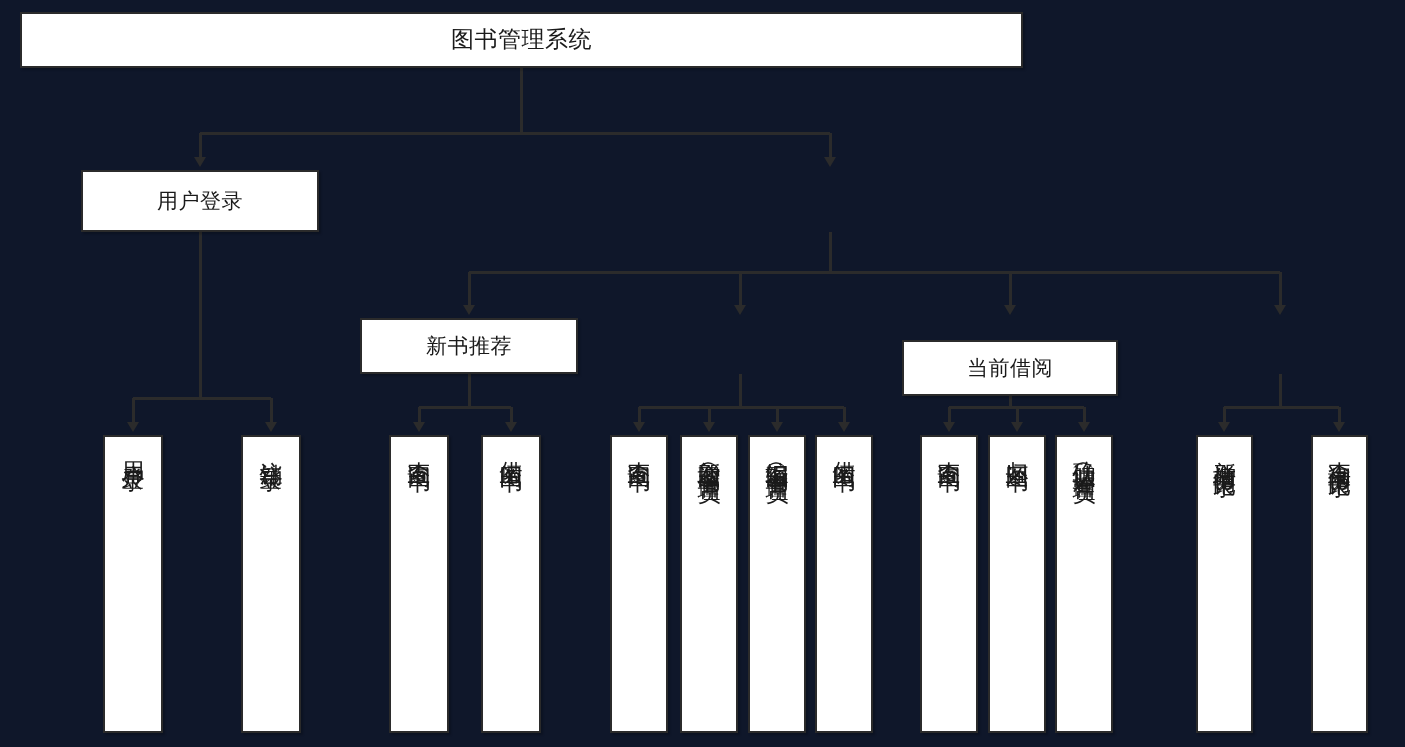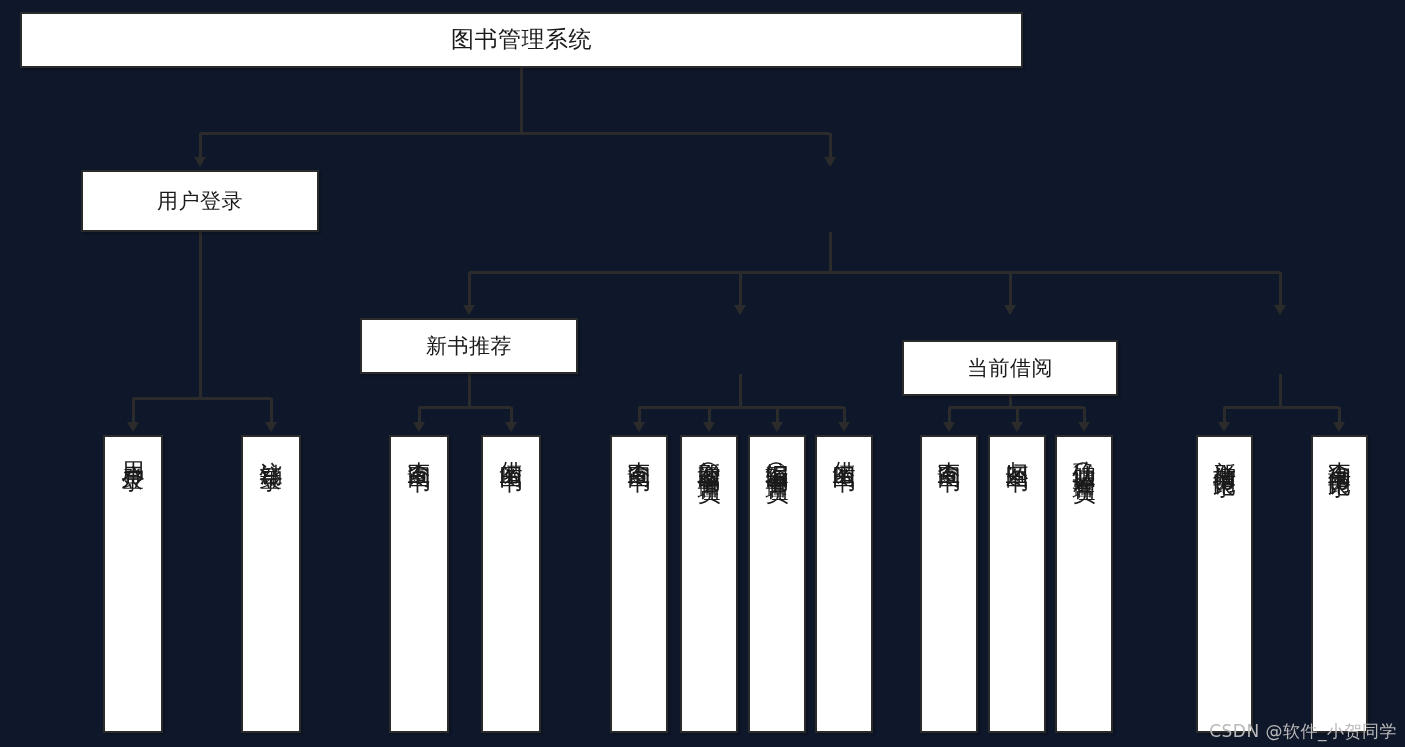--- a/index.html
+++ b/index.html
@@ -189,15 +189,14 @@
     <span class="label">确认归还（管理员）</span>
   </div>
 
   <div class="node vert" style="left:1196px; top:435px; width:57px; height:298px;">
     <span class="label">新增借阅记录</span>
   </div>
   <div class="node vert" style="left:1311px; top:435px; width:57px; height:298px;">
     <span class="label">查询借阅记录</span>
   </div>
 
-  <div class="watermark">CSDN @软件_小贺同学</div>
 
 </div>
 
 </body></html>

